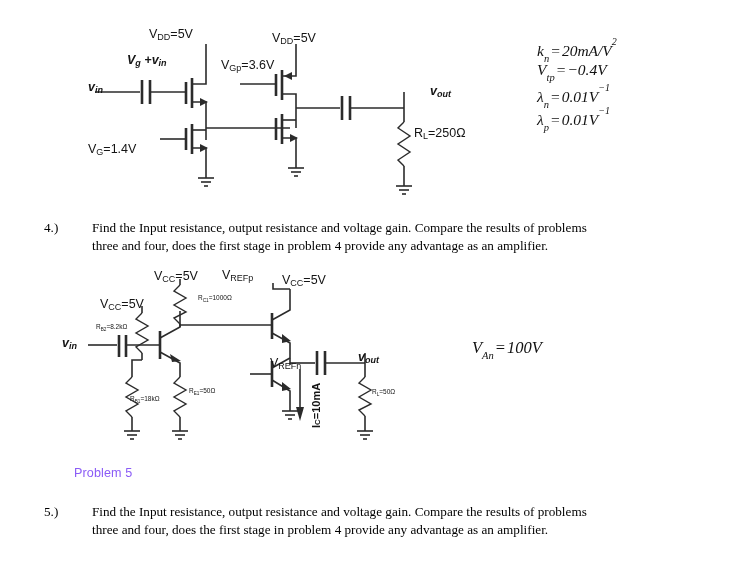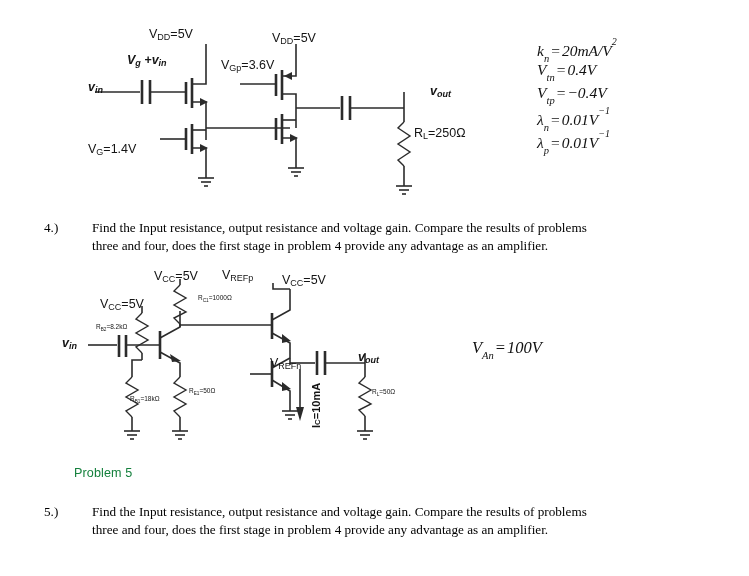--- a/index.html
+++ b/index.html
@@ -40,21 +40,21 @@
     margin-left: 48px;
     width: 672px;
     text-align: left;
   }
   .prob-text .l2 { display: block; }
 
   .problem-caption {
     position: absolute;
     font-family: "Liberation Sans", sans-serif;
     font-size: 12.6px;
-    color: #15803d;
+    color: #8b5cf6;
     letter-spacing: .1px;
   }
 
   
   .mathlist { position: absolute; }
   .mathrow {
     font-family: "Liberation Serif", serif;
     font-size: 15.5px;
     color: #111;
     white-space: nowrap;
@@ -227,23 +227,20 @@
 
   <div class="clabel lbl-lg" style="left:414px; top:126px;">
     <span>R</span><span class="s">L</span><span>=250Ω</span>
   </div>
 
   <div class="mathlist" style="left:537px; top:35px;">
     <div class="mathrow">
       <span class="mi">k</span><span class="sub">n</span><span class="eqs">=</span><span class="mi">20mA/V</span><span class="sup">2</span>
     </div>
     <div class="mathrow">
-      <span class="mi">V</span><span class="sub">tn</span><span class="eqs">=</span><span class="mi">0.4V</span>
-    </div>
-    <div class="mathrow">
       <span class="mi">V</span><span class="sub">tp</span><span class="eqs">=</span><span class="mi">−0.4V</span>
     </div>
     <div class="mathrow">
       <span class="mi">λ</span><span class="sub">n</span><span class="eqs">=</span><span class="mi">0.01V</span><span class="sup">−1</span>
     </div>
     <div class="mathrow">
       <span class="mi">λ</span><span class="sub">p</span><span class="eqs">=</span><span class="mi">0.01V</span><span class="sup">−1</span>
     </div>
   </div>
 

